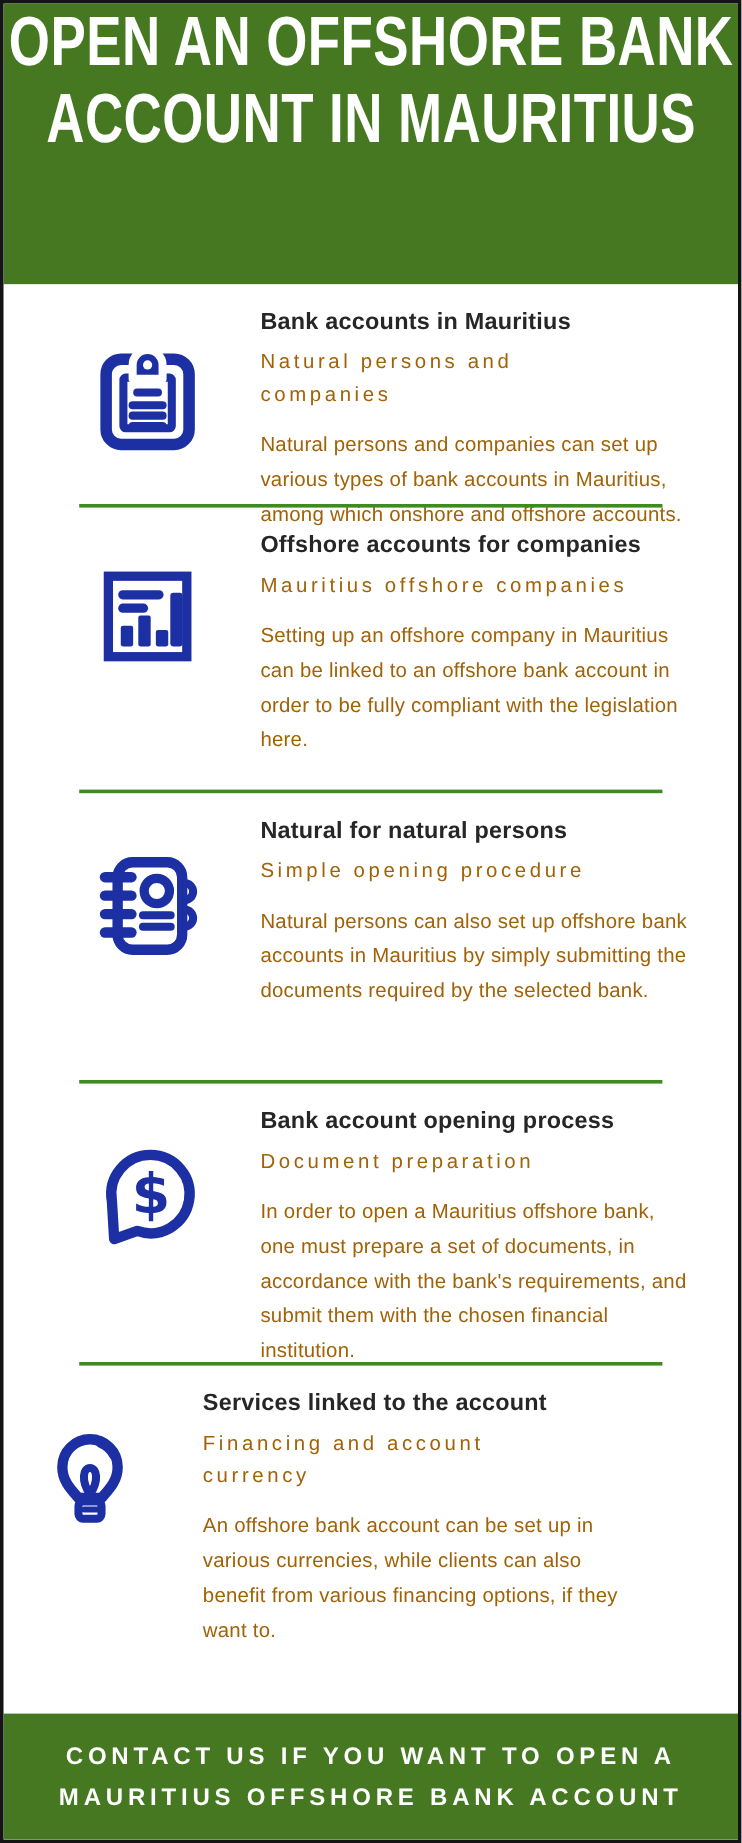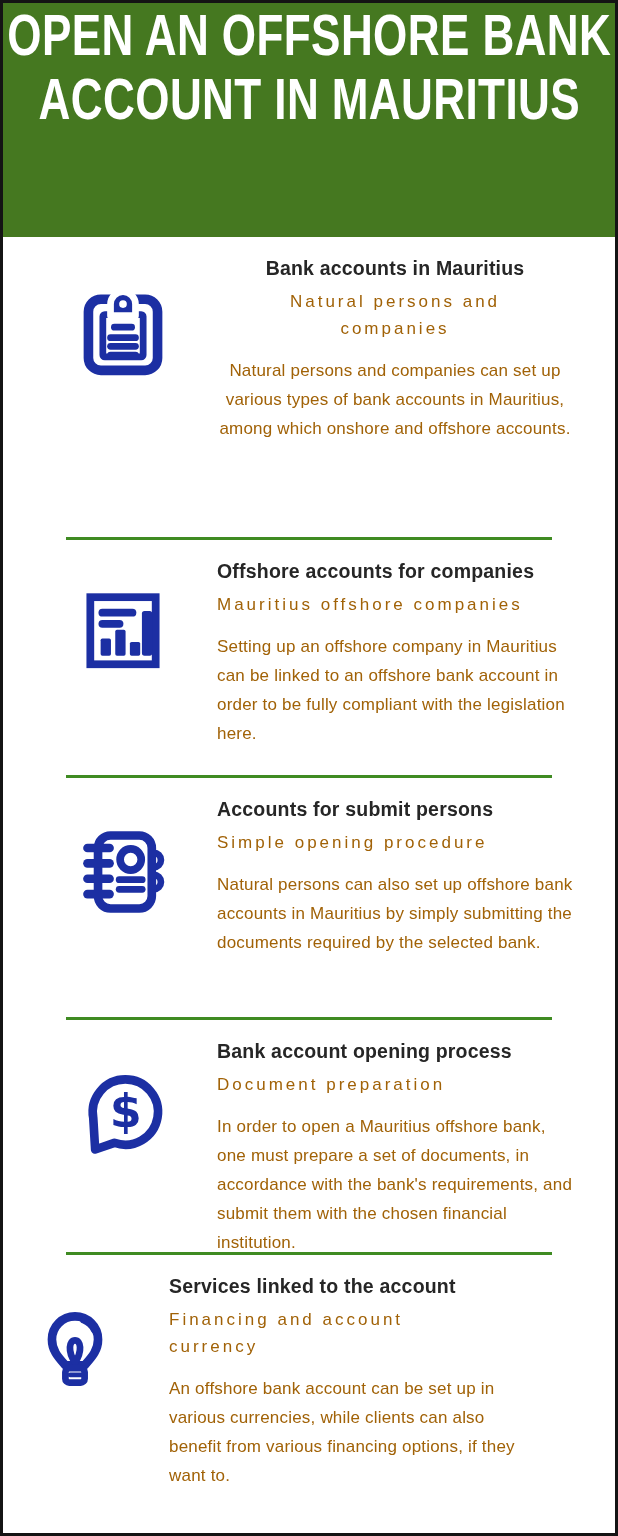--- a/index.html
+++ b/index.html
@@ -18,21 +18,21 @@
   .hero-title {
     color:#ffffff; font-weight:700; font-size:58px; line-height:64px;
     text-align:center; white-space:nowrap;
     transform:scaleX(0.76); transform-origin:center;
     letter-spacing:0.5px;
   }
   .hero-title span { display:block; }
   
   .main { flex:1 1 auto; background:#ffffff; display:flex; flex-direction:column; }
   .section { display:flex; box-sizing:border-box; padding:20px 28px 0 60px; }
-  .s1{height:300px;text-align:center;} .s2{height:235px;} .s3{height:239px;} .s4{height:232px;} .s5{height:228px;padding-left:12px;}
+  .s1{height:183px;} .s2{height:235px;} .s3{height:239px;} .s4{height:232px;} .s5{height:228px;padding-left:12px;}
   .icon-col { flex:none; width:120px; display:flex; justify-content:center; align-items:flex-start; padding-top:26px; }
   .icon-col svg { width:96px; height:96px; }
   .icon-col.small svg { width:86px; height:86px; }
   .content { flex:1 1 auto; padding-left:34px; max-width:356px; }
   .sec-heading {
     margin:0 0 8px 0; font-size:19.5px; font-weight:700; color:#262626; letter-spacing:0.2px;
   }
   .sec-subtitle {
     margin:0 0 14px 0; color:#a16207; font-size:17px; font-weight:500;
     letter-spacing:3px; line-height:27px;
@@ -124,21 +124,21 @@
           <line class="ic" x1="13" y1="25" x2="36" y2="25" stroke-width="9" stroke-linecap="round"></line>
           <line class="ic" x1="13" y1="41" x2="36" y2="41" stroke-width="9" stroke-linecap="round"></line>
           <line class="ic" x1="13" y1="57" x2="36" y2="57" stroke-width="9" stroke-linecap="round"></line>
           <line class="ic" x1="13" y1="73" x2="36" y2="73" stroke-width="9" stroke-linecap="round"></line>
           <circle class="ic" cx="58" cy="37" r="11" stroke-width="8"></circle>
           <line class="ic" x1="46" y1="58" x2="70" y2="58" stroke-width="7" stroke-linecap="round"></line>
           <line class="ic" x1="46" y1="68" x2="70" y2="68" stroke-width="7" stroke-linecap="round"></line>
         </svg>
       </div>
       <div class="content">
-        <h2 class="sec-heading">Accounts for submit persons</h2>
+        <h2 class="sec-heading">Natural for natural persons</h2>
         <p class="sec-subtitle">
           <span>Simple opening procedure</span>
         </p>
         <p class="sec-body">Natural persons can also set up offshore bank accounts in Mauritius by simply submitting the documents required by the selected bank.</p>
       </div>
     </div>
     <div class="divider"></div>
 
     <div class="section s4">
       <div class="icon-col">
@@ -172,14 +172,20 @@
         <p class="sec-subtitle">
           <span>Financing and account</span>
           <span>currency</span>
         </p>
         <p class="sec-body">An offshore bank account can be set up in various currencies, while clients can also benefit from various financing options, if they want to.</p>
       </div>
     </div>
 
   </div>
 
+  <div class="footer">
+    <div class="footer-text">
+      <span>CONTACT US IF YOU WANT TO OPEN A</span>
+      <span>MAURITIUS OFFSHORE BANK ACCOUNT</span>
+    </div>
+  </div>
 
 </div>
 
 </body></html>

